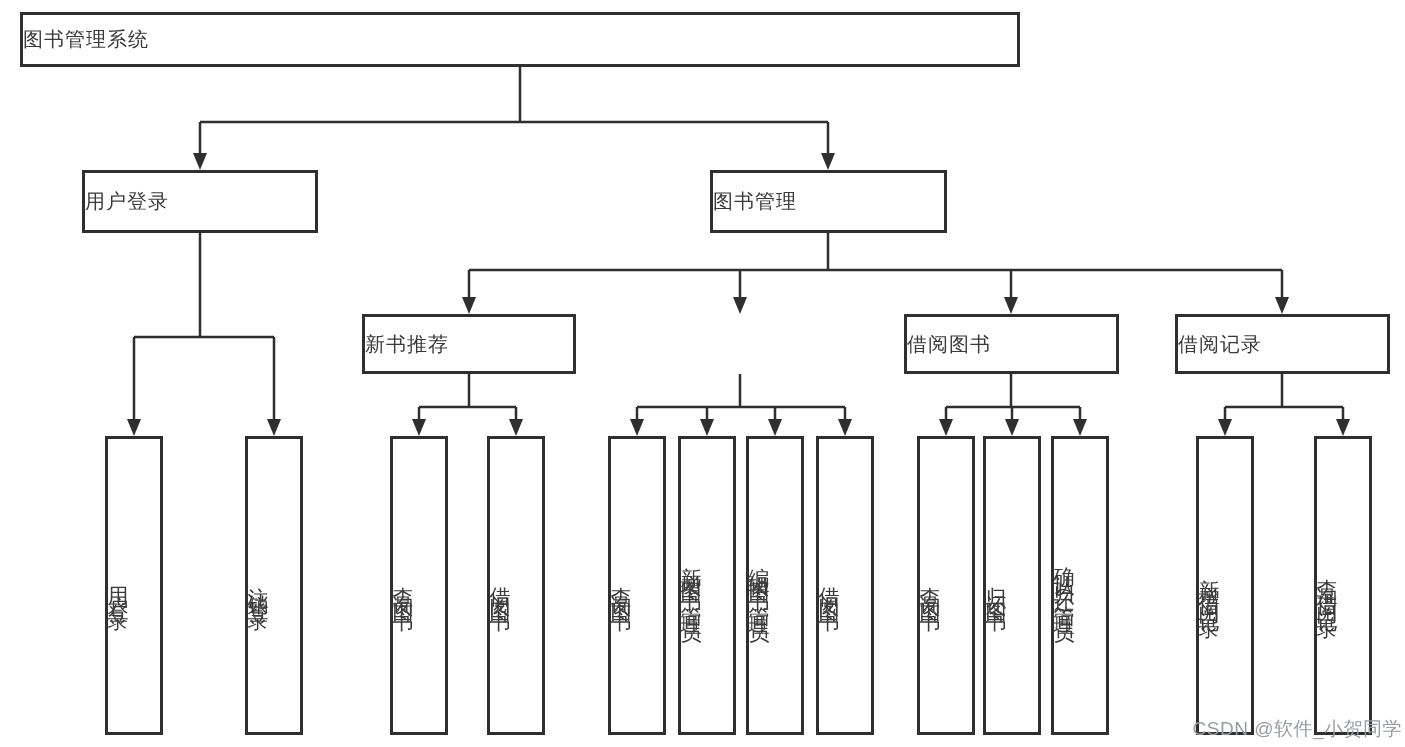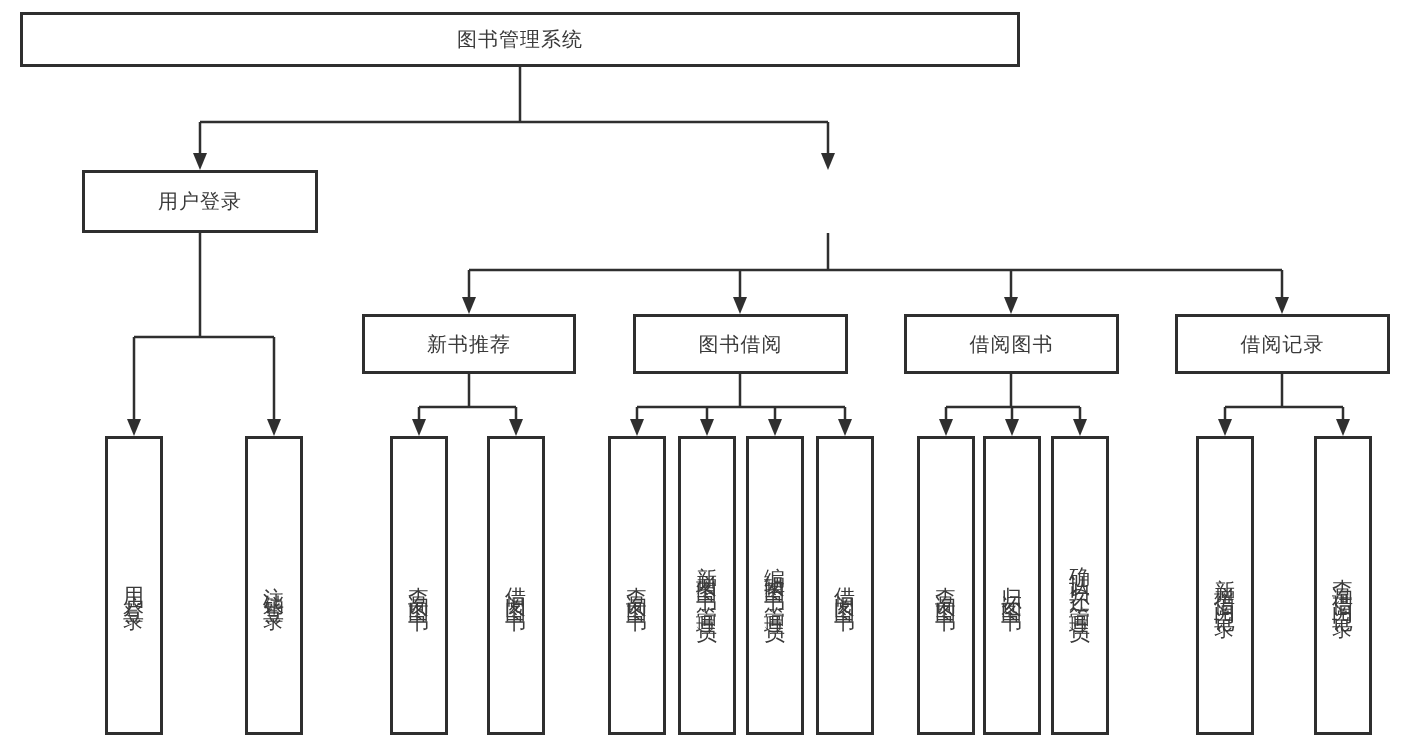--- a/index.html
+++ b/index.html
@@ -24,21 +24,21 @@
     stroke:var(--line);stroke-width:2.5;fill:none;
   }
   svg.connectors polygon{
     fill:var(--line);stroke:none;
   }
   .node{
     position:absolute;
     box-sizing:border-box;
     background:#fff;
     border:3px solid var(--border);
-    display:flex;align-items:center;justify-content:center;
+    display:flex;align-items:center;
     color:var(--text);
     font-size:20px;
     letter-spacing:1px;
     z-index:2;
   }
   .vnode .vtext{
     writing-mode:vertical-rl;
     font-size:21px;
     letter-spacing:8px;
     line-height:1;
@@ -116,26 +116,26 @@
     </g>
   </svg>
 
   <div class="node n-root">
     <span>图书管理系统</span>
   </div>
 
   <div class="node n-b0">
     <span>用户登录</span>
   </div>
+  <div class="node n-b1">
+    <span>图书管理</span>
+  </div>
 
   <div class="node n-c0">
     <span>新书推荐</span>
-  </div>
-  <div class="node n-c1">
-    <span>图书借阅</span>
   </div>
   <div class="node n-c2">
     <span>借阅图书</span>
   </div>
   <div class="node n-c3">
     <span>借阅记录</span>
   </div>
 
   <div class="node vnode leaf n-l00">
     <span class="vtext">用户登录</span>
@@ -174,14 +174,15 @@
     <span class="vtext">确认归还（管理员）</span>
   </div>
 
   <div class="node vnode leaf n-l40">
     <span class="vtext">新增借阅记录</span>
   </div>
   <div class="node vnode leaf n-l41">
     <span class="vtext">查询借阅记录</span>
   </div>
 
+  <div class="watermark">CSDN @软件_小贺同学</div>
 
 </div>
 
 </body></html>

